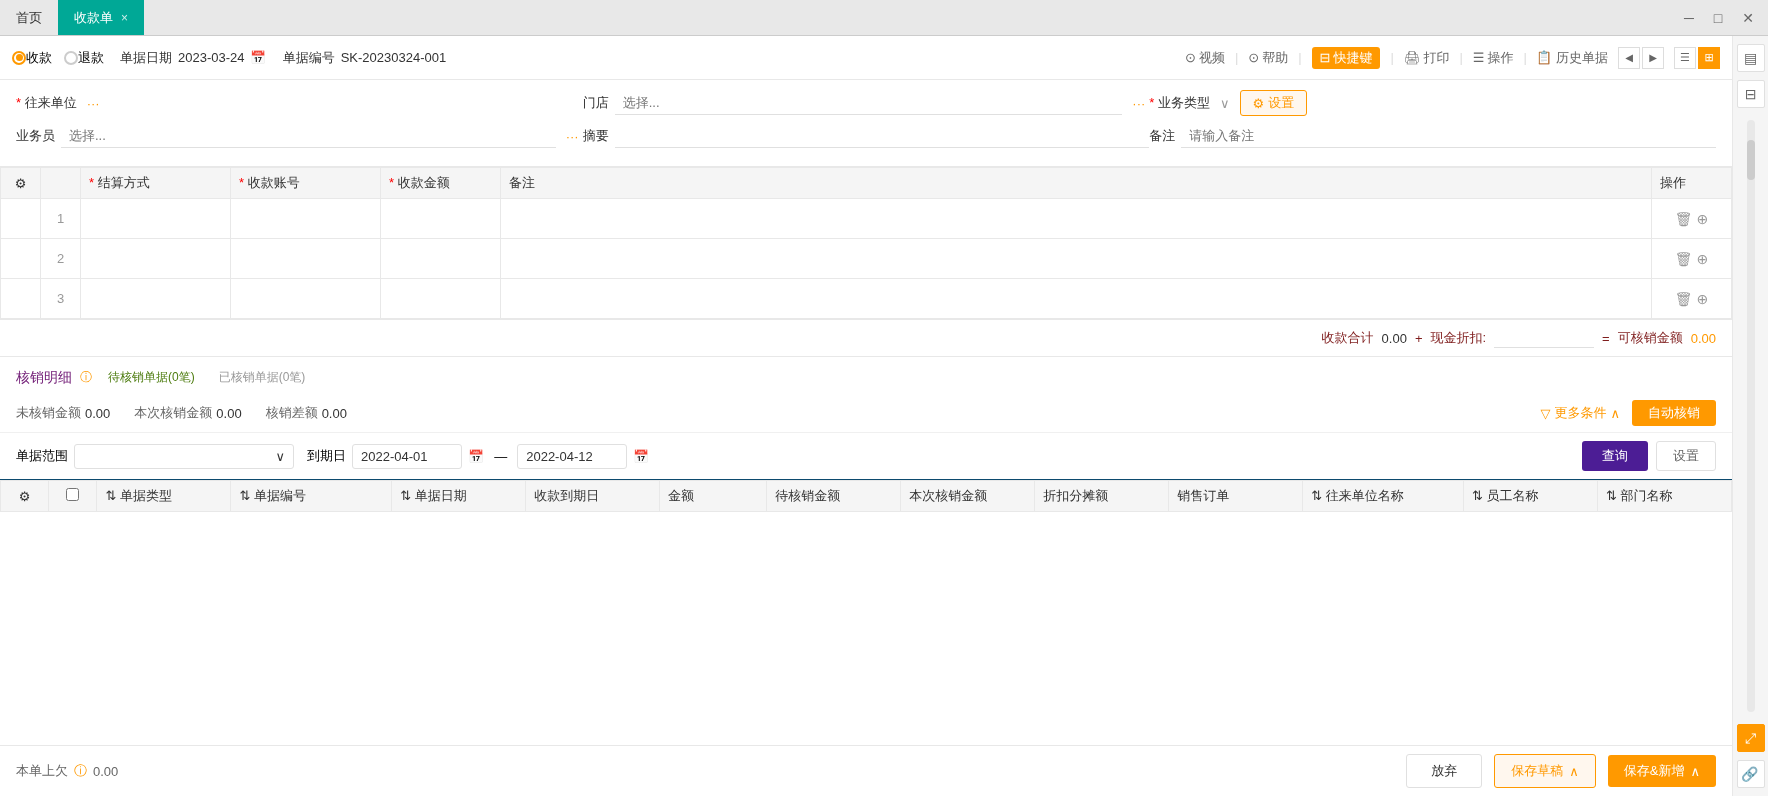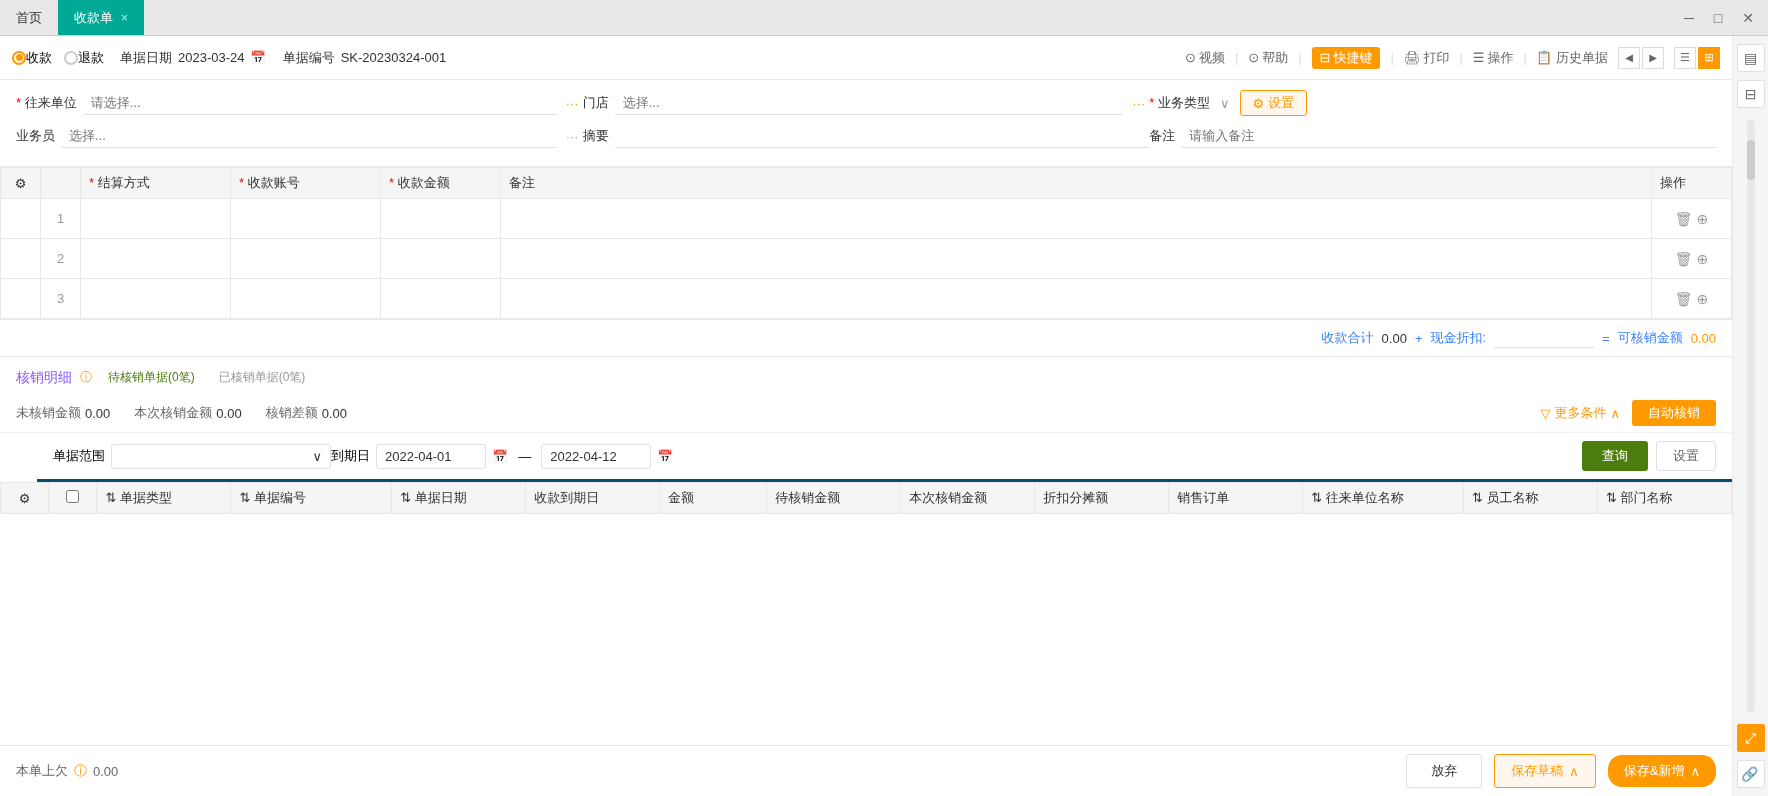--- a/index.html
+++ b/index.html
@@ -85,85 +85,85 @@
     }
     .data-table td.row-num { text-align: center; color: #999; width: 40px; }
     .action-cell { display: flex; gap: 4px; align-items: center; justify-content: center; }
     .action-icon { cursor: pointer; color: #999; font-size: 14px; }
 
     
     .summary-bar {
       display: flex; align-items: center; justify-content: flex-end; padding: 8px 16px;
       gap: 8px; background: #fff; border-bottom: 1px solid #e8e8e8;
     }
-    .summary-label { color: #3b82f6; }
+    .summary-label { color: #7f1d1d; }
     .summary-value { color: #333; }
     .summary-orange { color: #f90; font-weight: 500; }
     .summary-input { width: 100px; border: none; border-bottom: 1px solid #e0e0e0; padding: 2px 4px; text-align: right; outline: none; }
 
     
     .section-header {
       display: flex; align-items: center; gap: 8px; padding: 10px 16px 6px;
       background: #fff;
     }
-    .section-title { font-size: 14px; font-weight: 500; color: #8b5cf6; }
+    .section-title { font-size: 14px; font-weight: 500; color: #701a75; }
     .section-info { color: #f90; font-size: 12px; cursor: pointer; }
     .section-tab { color: #4d7c0f; font-size: 12px; cursor: pointer; padding: 2px 8px; }
     .section-tab.inactive { color: #999; }
 
     
     .stats-row {
       display: flex; align-items: center; gap: 24px; padding: 6px 16px;
       background: #fff; border-bottom: 1px solid #f0f0f0;
     }
     .stat-item { display: flex; align-items: center; gap: 4px; }
     .stat-label { color: #666; }
     .stat-value { color: #333; }
     .stats-right { margin-left: auto; display: flex; gap: 12px; align-items: center; }
     .filter-btn { display: flex; align-items: center; gap: 4px; color: #f90; cursor: pointer; font-size: 12px; }
     .auto-btn { background: #f90; color: #fff; border: none; padding: 4px 16px; border-radius: 3px; cursor: pointer; }
 
     
     .filter-row {
-      display: flex; align-items: center; gap: 0; padding: 8px 16px;
-      background: #fff; border-bottom: 3px solid #0c4a6e; margin-left: 37px;
+      display: flex; align-items: center; gap: 13px; padding: 8px 16px;
+      background: #fff; border-bottom: 1px solid #0c4a6e;
     }
     .filter-field { display: flex; align-items: center; gap: 6px; }
     .filter-select {
       border: 1px solid #e0e0e0; padding: 4px 8px; border-radius: 3px;
       color: #333; outline: none; background: #fff; min-width: 200px;
       display: flex; align-items: center; justify-content: space-between; cursor: pointer;
     }
     .date-input {
       border: 1px solid #e0e0e0; padding: 4px 8px; border-radius: 3px;
       color: #333; outline: none; background: #fff; width: 110px;
     }
     .date-icon { color: #f90; cursor: pointer; }
     .filter-right { margin-left: auto; display: flex; gap: 8px; }
-    .query-btn { background: #4d7c0f; color: #fff; border: none; padding: 5px 20px; border-radius: 3px; cursor: pointer; }
+    .query-btn { background: #4c1d95; color: #fff; border: none; padding: 5px 20px; border-radius: 3px; cursor: pointer; }
     .setting-btn2 { background: #fff; color: #666; border: 1px solid #e0e0e0; padding: 5px 16px; border-radius: 3px; cursor: pointer; }
 
     
     .lower-table { width: 100%; border-collapse: collapse; }
     .lower-table th {
       background: #f5f5f5; border: 1px solid #e8e8e8; padding: 6px 8px;
       text-align: left; font-weight: normal; color: #333; white-space: nowrap; font-size: 12px;
     }
 
     
     .bottom-bar {
       display: flex; align-items: center; padding: 8px 16px; background: #fff;
       border-top: 1px solid #e8e8e8; margin-top: auto;
     }
     .bottom-info { display: flex; align-items: center; gap: 6px; color: #666; }
     .info-icon { color: #f90; cursor: pointer; }
     .bottom-right { margin-left: auto; display: flex; gap: 12px; align-items: center; }
     .discard-btn { background: #fff; color: #333; border: 1px solid #e0e0e0; padding: 7px 24px; border-radius: 3px; cursor: pointer; font-size: 13px; }
     .draft-btn { background: #fff7ee; color: #f90; border: 1px solid #f90; padding: 7px 16px; border-radius: 3px; cursor: pointer; font-size: 13px; display: flex; align-items: center; gap: 6px; }
-    .save-new-btn { background: #f90; color: #fff; border: none; padding: 7px 16px; border-radius: 14px; cursor: pointer; font-size: 13px; display: flex; align-items: center; gap: 6px; }
+    .save-new-btn { background: #f90; color: #fff; border: none; padding: 7px 16px; border-radius: 3px; cursor: pointer; font-size: 13px; display: flex; align-items: center; gap: 6px; }
 
     
     .right-sidebar {
       position: fixed; right: 0; top: 36px; width: 36px;
       background: #f5f5f5; border-left: 1px solid #e8e8e8;
       display: flex; flex-direction: column; align-items: center; padding: 8px 0; gap: 8px;
       height: calc(796px - 36px);
     }
     .sidebar-icon { width: 28px; height: 28px; display: flex; align-items: center; justify-content: center; cursor: pointer; color: #666; font-size: 14px; border: 1px solid #e0e0e0; background: #fff; border-radius: 2px; }
     .sidebar-icon.active { background: #f90; color: #fff; border-color: #f90; }
@@ -258,21 +258,20 @@
           <div class="view-btn">☰</div>
           <div class="view-btn active">⊞</div>
         </div>
       </div>
     </div>
 
     <div class="form-area">
       <div class="form-row">
         <div class="form-field" style="flex:2;">
           <span class="field-label required">往来单位</span>
-          <input class="field-input" type="text" placeholder="请选择..." style="">
           <span class="field-dots">···</span>
         </div>
         <div class="form-field" style="flex:2;">
           <span class="field-label">门店</span>
           <input class="field-input" type="text" placeholder="选择..." style="">
           <span class="field-dots">···</span>
         </div>
         <div class="form-field" style="flex:2;">
           <span class="field-label required">业务类型</span>
           <span class="field-caret">∨</span>

